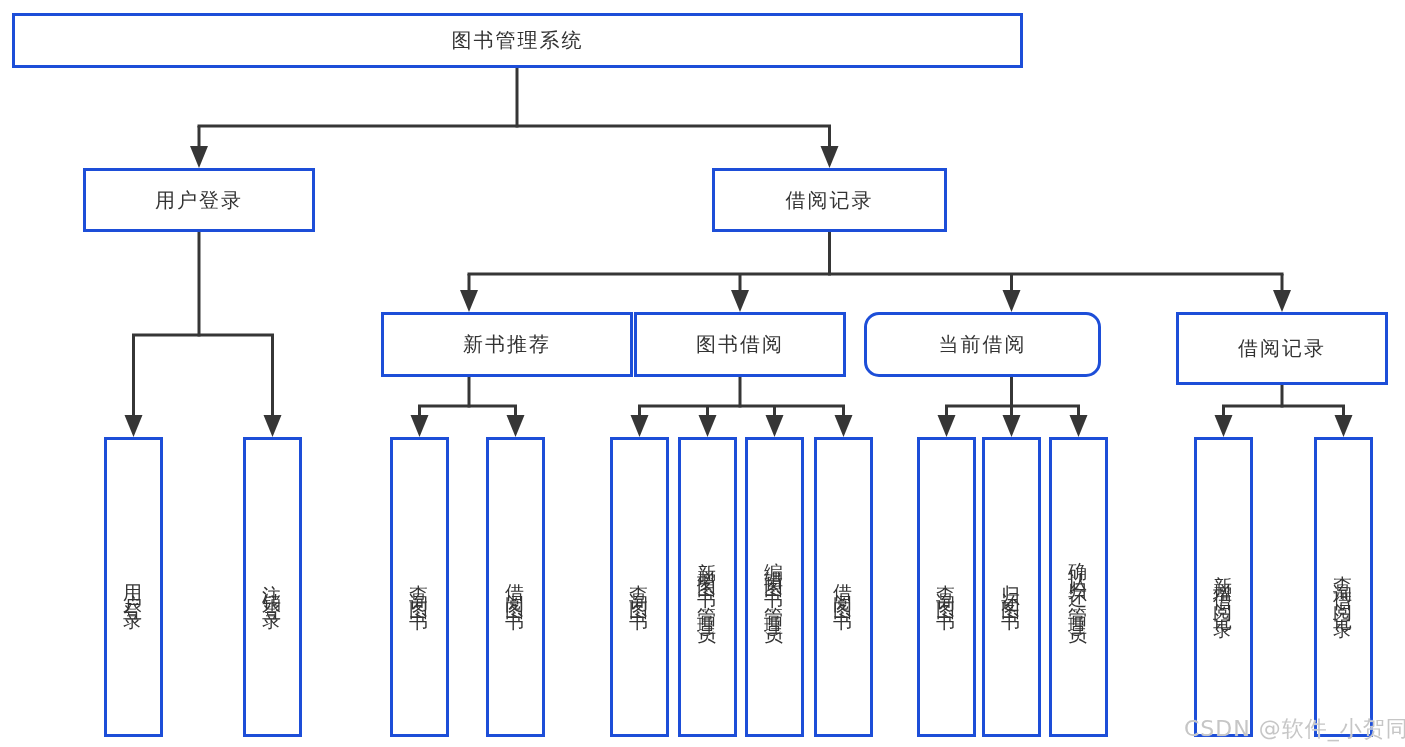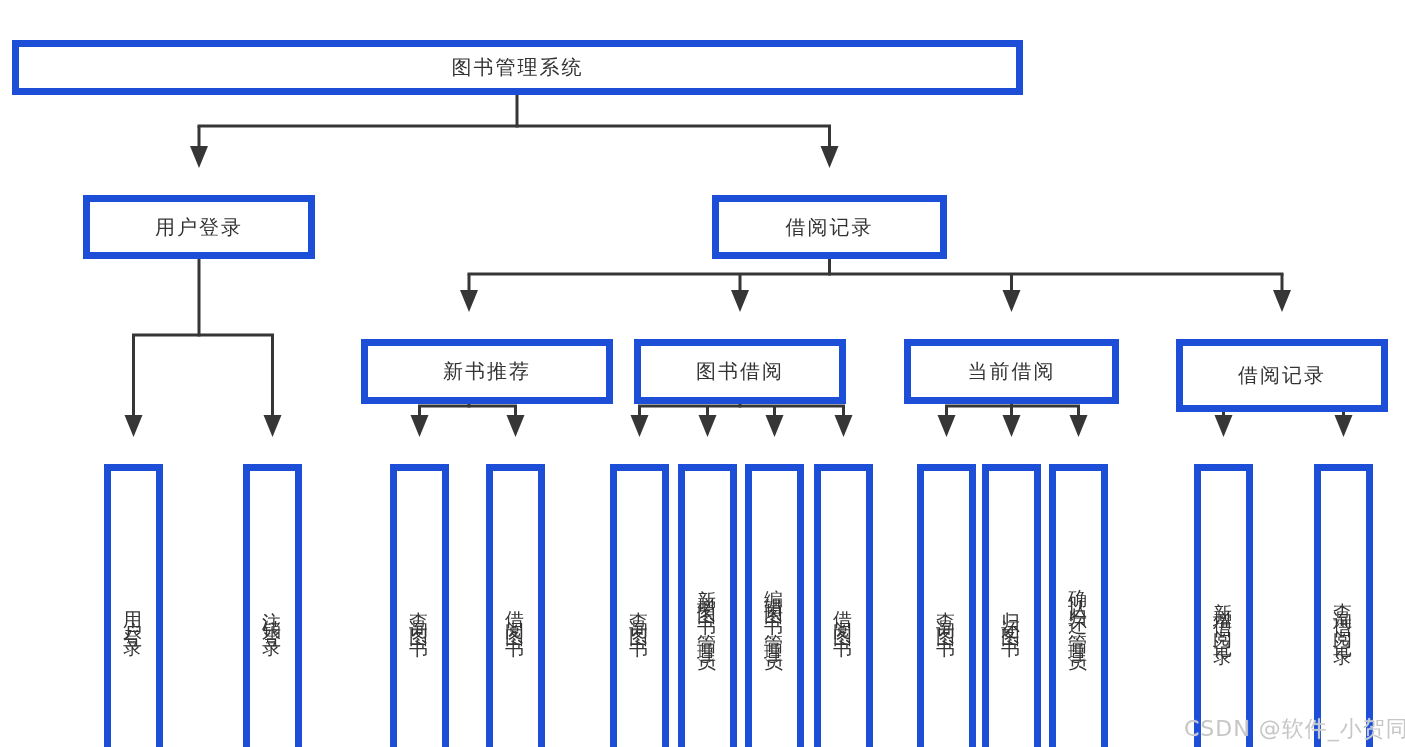--- a/index.html
+++ b/index.html
@@ -4,25 +4,24 @@
 <style>
   html,body { margin:0; padding:0; background:#ffffff; }
   .stage {
     position:relative; width:1405px; height:747px; background:#ffffff;
     font-family:"DejaVu Sans","Liberation Sans",sans-serif;
     color:#333333; overflow:hidden;
   }
   .wires { position:absolute; left:0; top:0; width:1405px; height:747px; }
   .node {
     position:absolute; box-sizing:border-box;
-    border:7px solid #1d4ed8; background:#ffffff;
+    border:3px solid #1d4ed8; background:#ffffff;
     display:flex; align-items:center; justify-content:center;
     font-size:20px; letter-spacing:2px; white-space:nowrap;
     z-index:2;
-    margin-top:27px;
   }
   .vnode {
     writing-mode:vertical-rl; text-orientation:mixed;
     font-size:19px; letter-spacing:9px; white-space:normal;
   }
   .watermark {
     position:absolute; left:1184px; top:714px; z-index:5;
     font-size:22px; letter-spacing:1px; color:#c6c6c6; white-space:nowrap;
     text-shadow:0 0 1px #ffffff;
   }
@@ -97,23 +96,23 @@
       <polygon points="1214.5,415 1232.5,415 1223.5,437"></polygon>
       <polygon points="1334.5,415 1352.5,415 1343.5,437"></polygon>
     </g>
   </svg>
 
   <div class="node" style="left:12px; top:13px; width:1011px; height:55px;">图书管理系统</div>
 
   <div class="node" style="left:83px; top:168px; width:232px; height:64px;">用户登录</div>
   <div class="node" style="left:712px; top:168px; width:235px; height:64px;">借阅记录</div>
 
-  <div class="node" style="left:361px; top:312px; width:252px; height:65px;">新书推荐</div>
+  <div class="node" style="left:381px; top:312px; width:252px; height:65px;">新书推荐</div>
   <div class="node" style="left:634px; top:312px; width:212px; height:65px;">图书借阅</div>
-  <div class="node" style="left:904px; top:312px; width:215px; height:65px;">当前借阅</div>
+  <div class="node" style="left:864px; top:312px; width:237px; height:65px;border-radius:15px;">当前借阅</div>
   <div class="node" style="left:1176px; top:312px; width:212px; height:73px;">借阅记录</div>
 
   <div class="node vnode" style="left:104px; top:437px; width:59px; height:300px;">用户登录</div>
   <div class="node vnode" style="left:243px; top:437px; width:59px; height:300px;">注销登录</div>
 
   <div class="node vnode" style="left:390px; top:437px; width:59px; height:300px;">查询图书</div>
   <div class="node vnode" style="left:486px; top:437px; width:59px; height:300px;">借阅图书</div>
 
   <div class="node vnode" style="left:610px; top:437px; width:59px; height:300px;">查询图书</div>
   <div class="node vnode" style="left:678px; top:437px; width:59px; height:300px;">新增图书（管理员）</div>

